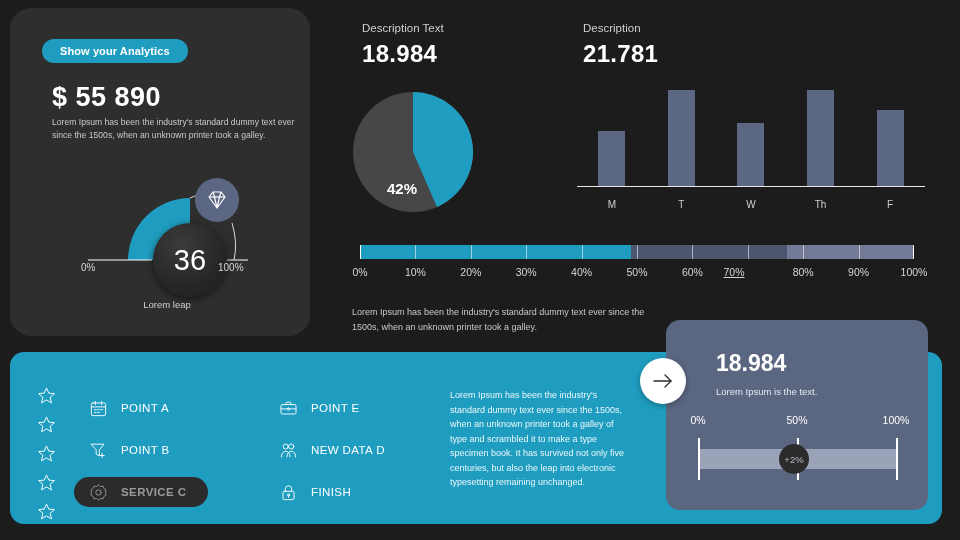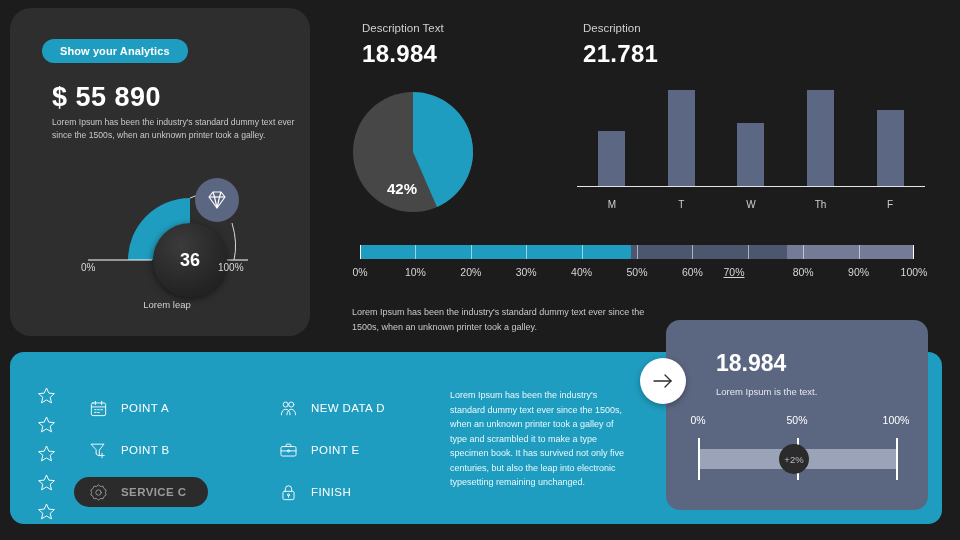--- a/index.html
+++ b/index.html
@@ -34,21 +34,21 @@
   
   .gauge-wrap { position: absolute; left: 42px; top: 165px; width: 230px; height: 150px; }
   .gauge-svg { position: absolute; left: 0; top: 0; }
   .gauge-knob {
     position: absolute; left: 101px; top: 50px; width: 74px; height: 74px;
     border-radius: 50%;
     background: radial-gradient(circle at 38% 30%, #3b3b3b 0%, #262626 62%, #1c1c1c 100%);
     display: flex; align-items: center; justify-content: center;
     box-shadow: 0 2px 7px rgba(0,0,0,.55);
   }
-  .gauge-knob span { color: #ffffff; font-size: 18px; font-weight: bold; }
+  .gauge-knob span { color: #ffffff; font-size: 29px; font-weight: normal; }
   .gauge-badge {
     position: absolute; left: 143px; top: 5px; width: 44px; height: 44px;
     border-radius: 50%; background: #5a6682;
     display: flex; align-items: center; justify-content: center;
   }
   .lbl-0 { position: absolute; left: 29px; top: 89px; color: #d8d8d8; font-size: 10px; }
   .lbl-100 { position: absolute; left: 166px; top: 89px; color: #d8d8d8; font-size: 10px; }
   .gauge-caption {
     position: absolute; left: 0; top: 126px; width: 230px; text-align: center;
     color: #cfcfcf; font-size: 9.5px;
@@ -312,38 +312,38 @@
               <circle cx="12" cy="12" r="3.4"></circle>
             </svg>
           </span>
           <span>SERVICE C</span>
         </div>
       </div>
     <div class="menu-col c2" id="menu-col-2">
         <div class="menu-item">
           <span class="mi-ico">
             <svg width="19" height="19" viewBox="0 0 24 24" fill="none" stroke="#ffffff" stroke-width="1.15" stroke-linecap="round" stroke-linejoin="round">
+              <rect x="2.5" y="7" width="19" height="12" rx="1.8"></rect>
+              <path d="M9 7 V5 C9 4.3 9.5 4 10 4 H14 C14.5 4 15 4.3 15 5 V7"></path>
+              <line x1="2.5" y1="12.5" x2="21.5" y2="12.5"></line>
+              <circle cx="12" cy="12.5" r="1.4"></circle>
+            </svg>
+          </span>
+          <span>POINT E</span>
+        </div>
+        <div class="menu-item">
+          <span class="mi-ico">
+            <svg width="19" height="19" viewBox="0 0 24 24" fill="none" stroke="#ffffff" stroke-width="1.15" stroke-linecap="round" stroke-linejoin="round">
               <circle cx="8.5" cy="7" r="3.2"></circle>
               <circle cx="15.5" cy="7" r="3.2"></circle>
               <path d="M3 20 C3 15.6 5.5 13 8.5 13 C11.5 13 14 15.6 14 20"></path>
               <path d="M10 20 C10 15.6 12.5 13 15.5 13 C18.5 13 21 15.6 21 20"></path>
             </svg>
           </span>
           <span>NEW DATA  D</span>
-        </div>
-        <div class="menu-item">
-          <span class="mi-ico">
-            <svg width="19" height="19" viewBox="0 0 24 24" fill="none" stroke="#ffffff" stroke-width="1.15" stroke-linecap="round" stroke-linejoin="round">
-              <rect x="2.5" y="7" width="19" height="12" rx="1.8"></rect>
-              <path d="M9 7 V5 C9 4.3 9.5 4 10 4 H14 C14.5 4 15 4.3 15 5 V7"></path>
-              <line x1="2.5" y1="12.5" x2="21.5" y2="12.5"></line>
-              <circle cx="12" cy="12.5" r="1.4"></circle>
-            </svg>
-          </span>
-          <span>POINT E</span>
         </div>
         <div class="menu-item">
           <span class="mi-ico">
             <svg width="19" height="19" viewBox="0 0 24 24" fill="none" stroke="#ffffff" stroke-width="1.15" stroke-linecap="round" stroke-linejoin="round">
               <rect x="5" y="10.5" width="14" height="10.5" rx="1.8"></rect>
               <path d="M8 10.5 V7.5 A4 4 0 0 1 16 7.5 V10.5"></path>
               <circle cx="12" cy="15" r="1.3"></circle>
               <line x1="12" y1="16" x2="12" y2="18"></line>
             </svg>
           </span>

